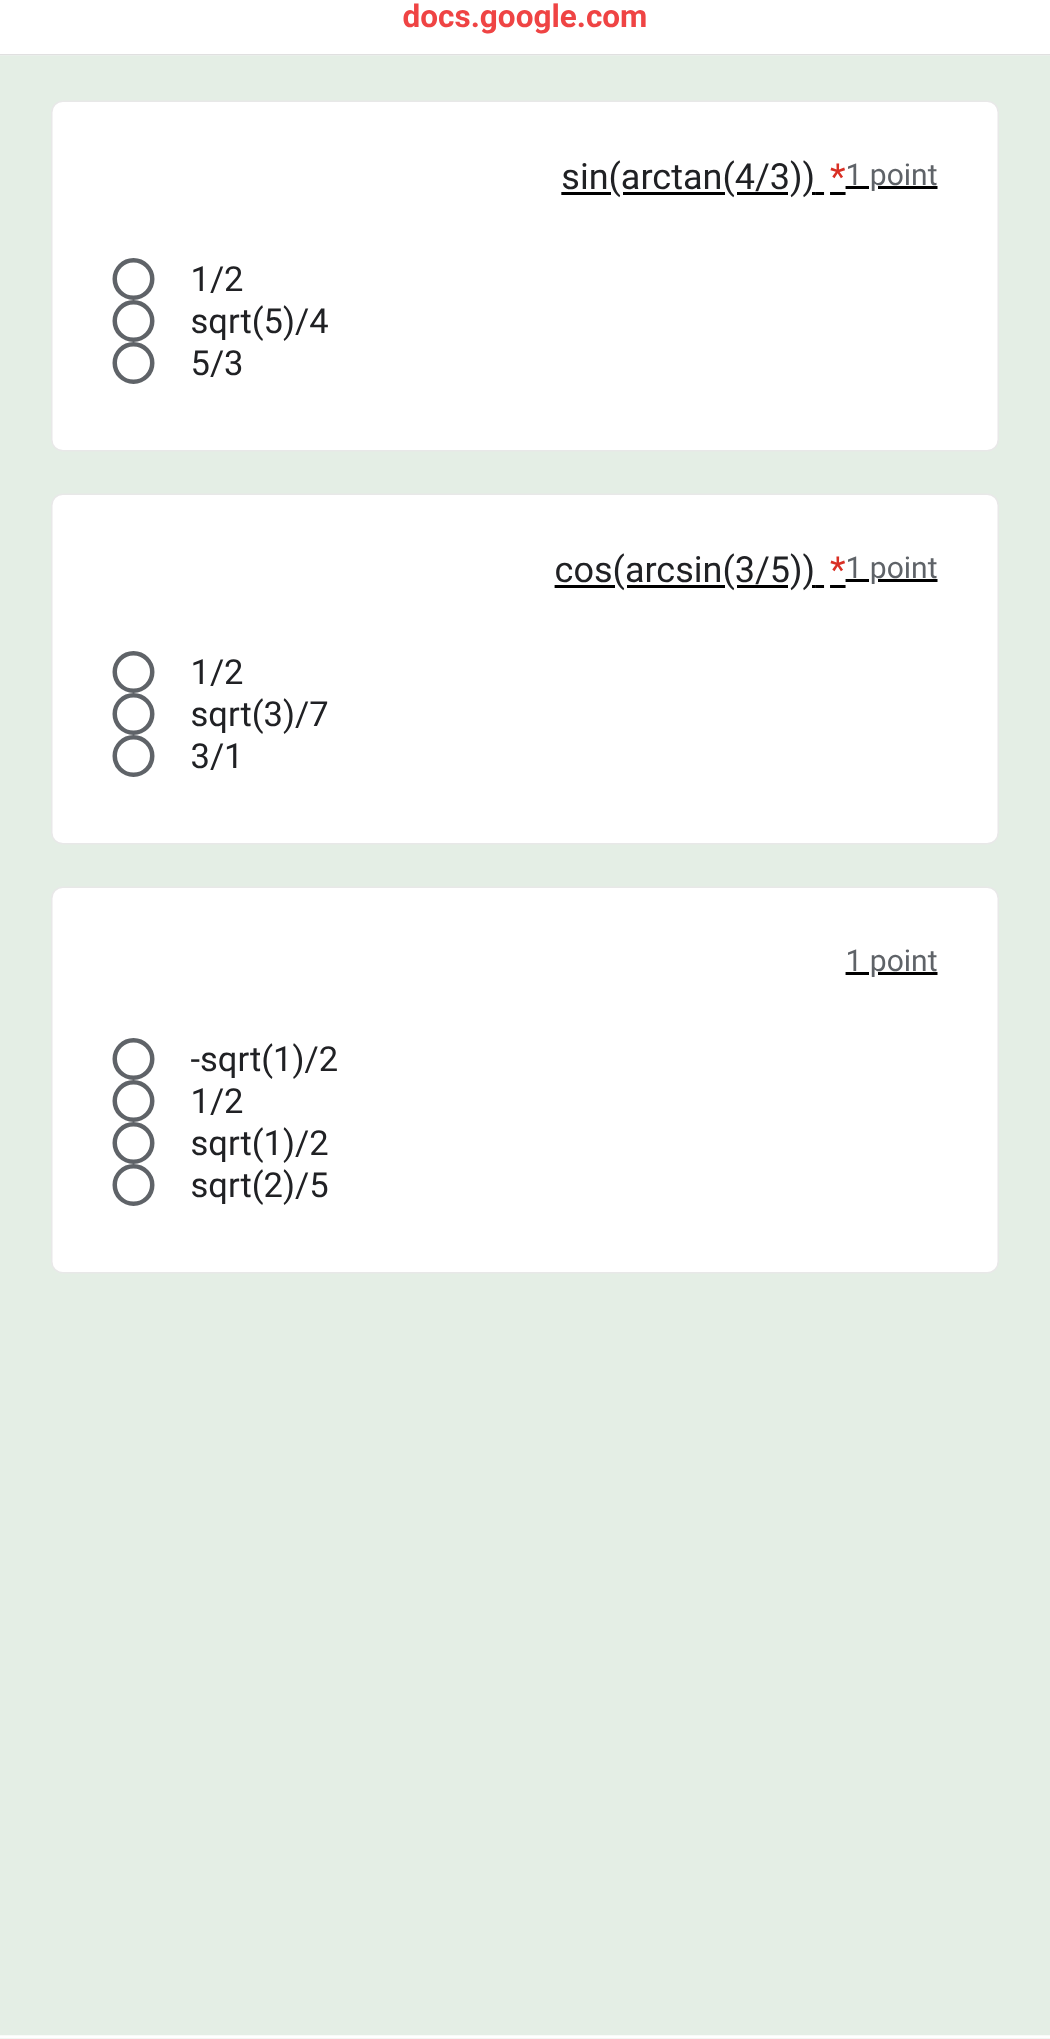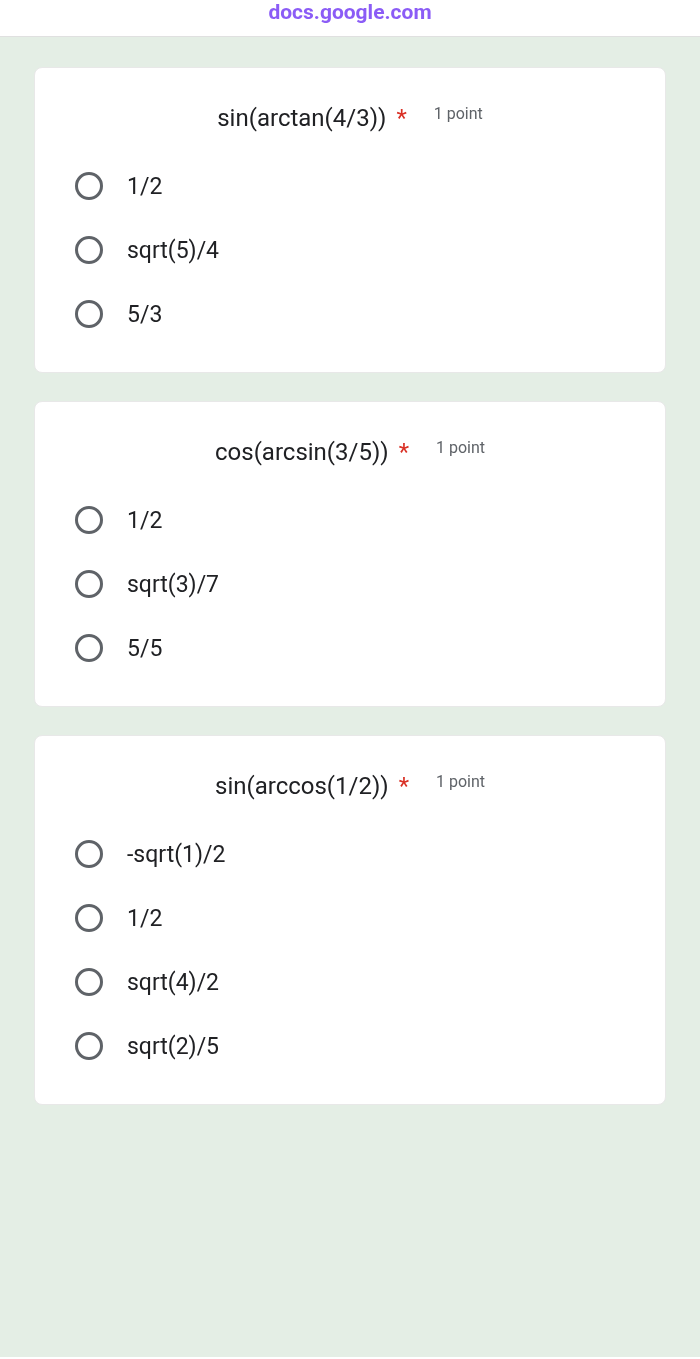--- a/index.html
+++ b/index.html
@@ -10,62 +10,62 @@
   }
   .header {
     background: #fff;
     text-align: center;
     padding: 0 0 12px 0;
     border-bottom: 1px solid #e0e0e0;
   }
   .header-title {
     font-size: 21px;
     font-weight: 700;
-    color: #8b5cf6;
+    color: #ef4444;
   }
   .page-bg {
     background: #e4eee5;
     padding: 2px 2px 0 2px;
     min-height: 1320px;
   }
   .form-area {
     padding: 0 32px 28px 32px;
   }
   .question-card {
     background: #fff;
     border-radius: 8px;
     margin-top: 28px;
     padding: 36px 40px 44px 40px;
     border: 1px solid #e8e8e8;
   }
   .question-header {
     display: flex;
-    justify-content: center;
+    justify-content: flex-end;
     align-items: flex-start;
     margin-bottom: 40px;
+    text-decoration: underline;
   }
   .question-text {
     font-size: 24px;
     color: #202124;
     font-weight: 400;
   }
   .required-asterisk {
     color: #d93025;
     margin-left: 4px;
   }
   .points {
-    font-size: 16px;
+    font-size: 20px;
     color: #5f6368;
     white-space: nowrap;
-    margin-left: 27px;
+    margin-left: 0;
   }
   .options {
     display: flex;
     flex-direction: column;
-    gap: 36px;
   }
   .option {
     display: flex;
     align-items: center;
     cursor: pointer;
   }
   .radio {
     width: 28px;
     height: 28px;
     border: 3px solid #5f6368;
@@ -124,45 +124,41 @@
         <div class="option">
           <div class="radio"></div>
           <span class="option-label">1/2</span>
         </div>
         <div class="option">
           <div class="radio"></div>
           <span class="option-label">sqrt(3)/7</span>
         </div>
         <div class="option">
           <div class="radio"></div>
-          <span class="option-label">5/5</span>
+          <span class="option-label">3/1</span>
         </div>
       </div>
     </div>
 
     <div class="question-card">
       <div class="question-header">
-        <div class="question-text">
-          <span>sin(arccos(1/2))</span>
-          <span class="required-asterisk">*</span>
-        </div>
         <div class="points">1 point</div>
       </div>
       <div class="options">
         <div class="option">
           <div class="radio"></div>
           <span class="option-label">-sqrt(1)/2</span>
         </div>
         <div class="option">
           <div class="radio"></div>
           <span class="option-label">1/2</span>
         </div>
         <div class="option">
           <div class="radio"></div>
-          <span class="option-label">sqrt(4)/2</span>
+          <span class="option-label">sqrt(1)/2</span>
         </div>
         <div class="option">
           <div class="radio"></div>
           <span class="option-label">sqrt(2)/5</span>
         </div>
       </div>
     </div>
 
   </div>
 </div>

